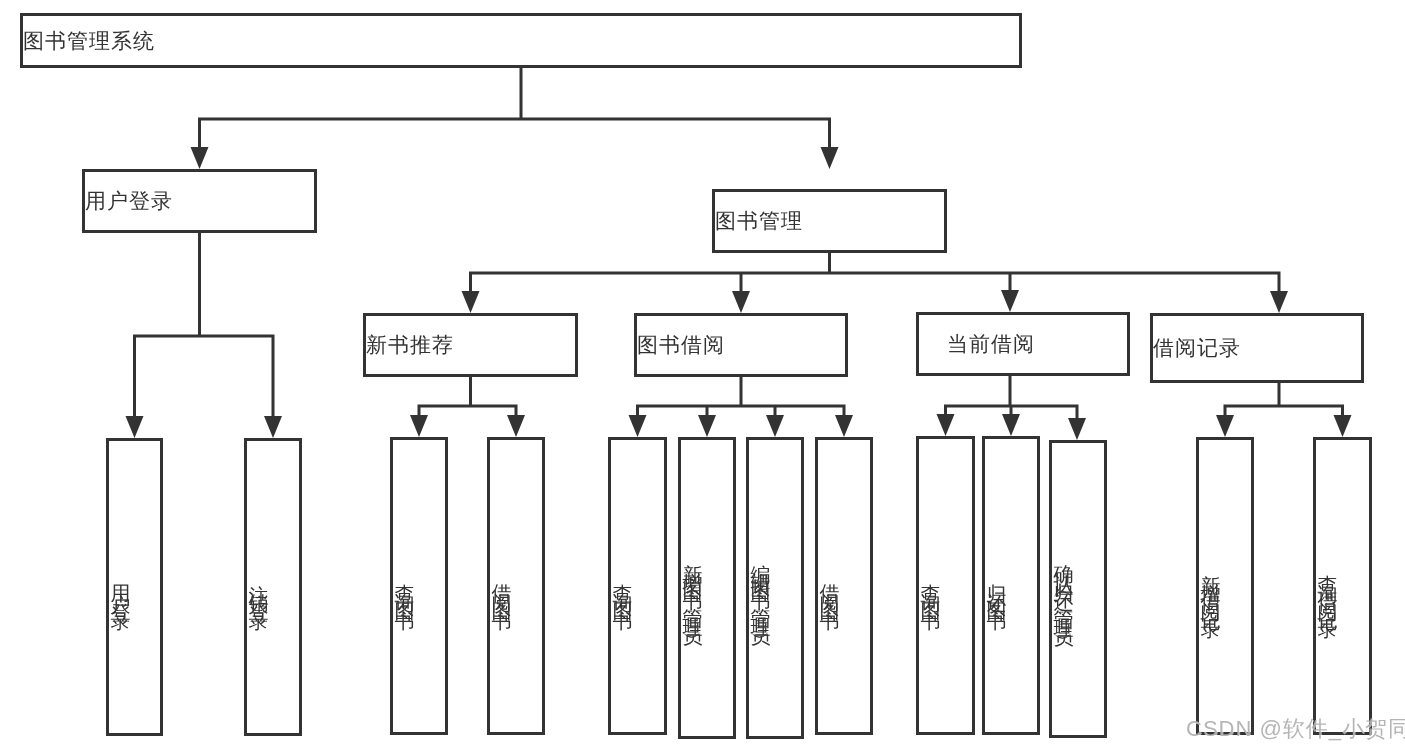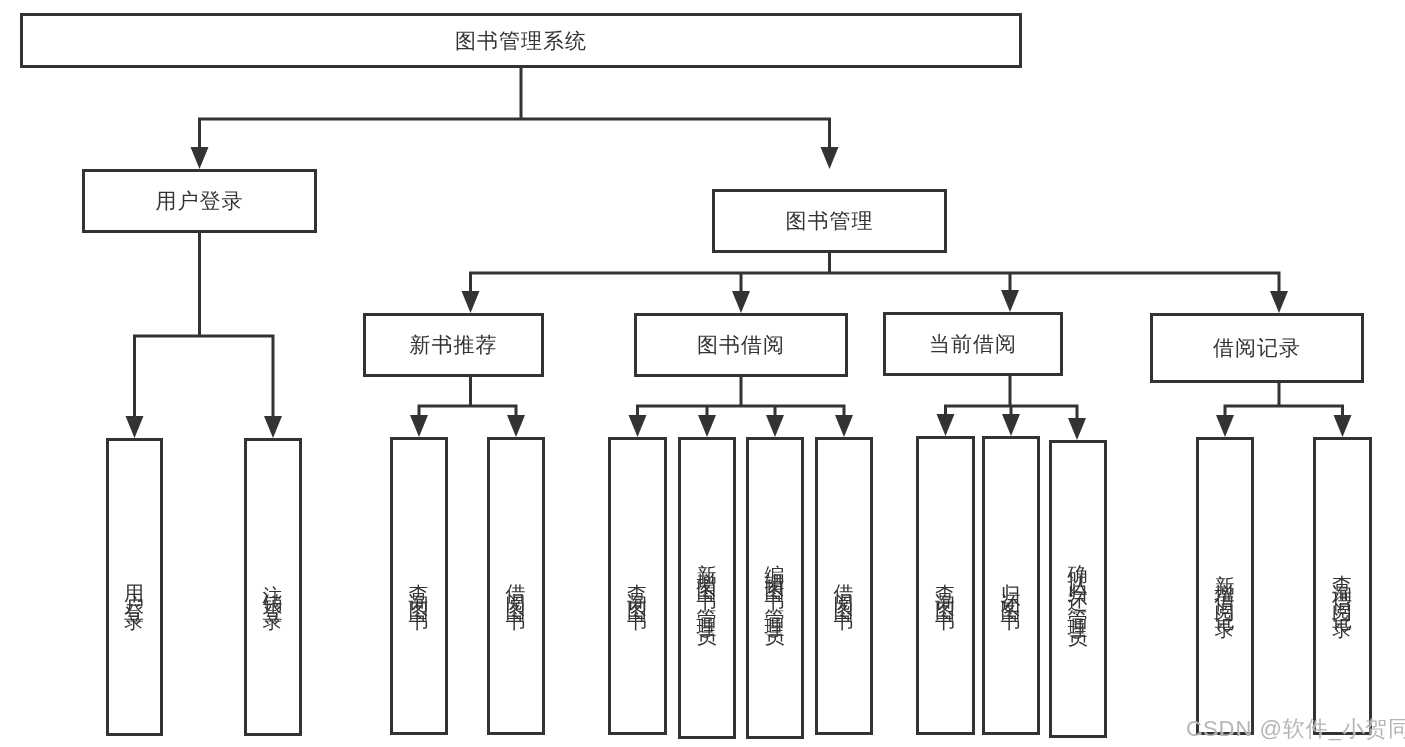--- a/index.html
+++ b/index.html
@@ -23,21 +23,20 @@
     height: 747px;
     pointer-events: none;
   }
   .box {
     position: absolute;
     box-sizing: border-box;
     border: 3px solid #333333;
     background: #ffffff;
     display: flex;
     align-items: center;
-    justify-content: center;
     color: #333333;
     font-size: 21px;
     letter-spacing: 1px;
     z-index: 2;
   }
   .vbox {
     font-size: 20px;
     letter-spacing: 0;
   }
   .vbox .vtext {
@@ -57,23 +56,23 @@
     white-space: nowrap;
     z-index: 5;
     text-shadow: 1px 1px 0 rgba(255,255,255,0.6);
   }
 
   
   #n-root { left: 20px;   top: 13px;  width: 1002px; height: 55px; }
   #n-user { left: 82px;   top: 169px; width: 235px;  height: 64px; }
   #n-book { left: 712px;  top: 169px; width: 235px;  height: 64px; margin-top: 20px; }
 
-  #n-l3a  { left: 363px;  top: 313px; width: 181px;  height: 64px; }
+  #n-l3a  { left: 363px;  top: 313px; width: 215px;  height: 64px; }
   #n-l3b  { left: 634px;  top: 313px; width: 214px;  height: 64px; font-family: Liberation Serif, serif; }
-  #n-l3c  { left: 883px;  top: 312px; width: 180px;  height: 64px; }
+  #n-l3c  { left: 916px;  top: 312px; width: 214px;  height: 64px; padding-left: 28px; }
   #n-l3d  { left: 1150px; top: 313px; width: 214px;  height: 70px; }
 
   #lf-u1  { left: 106px;  top: 438px; width: 57px;  height: 298px; }
   #lf-u2  { left: 244px;  top: 438px; width: 58px;  height: 298px; }
 
   #lf-nb1 { left: 390px;  top: 437px; width: 58px;  height: 298px; }
   #lf-nb2 { left: 487px;  top: 437px; width: 58px;  height: 298px; }
 
   #lf-b1  { left: 608px;  top: 437px; width: 59px;  height: 298px; }
   #lf-b2  { left: 678px;  top: 437px; width: 58px;  height: 302px; }

